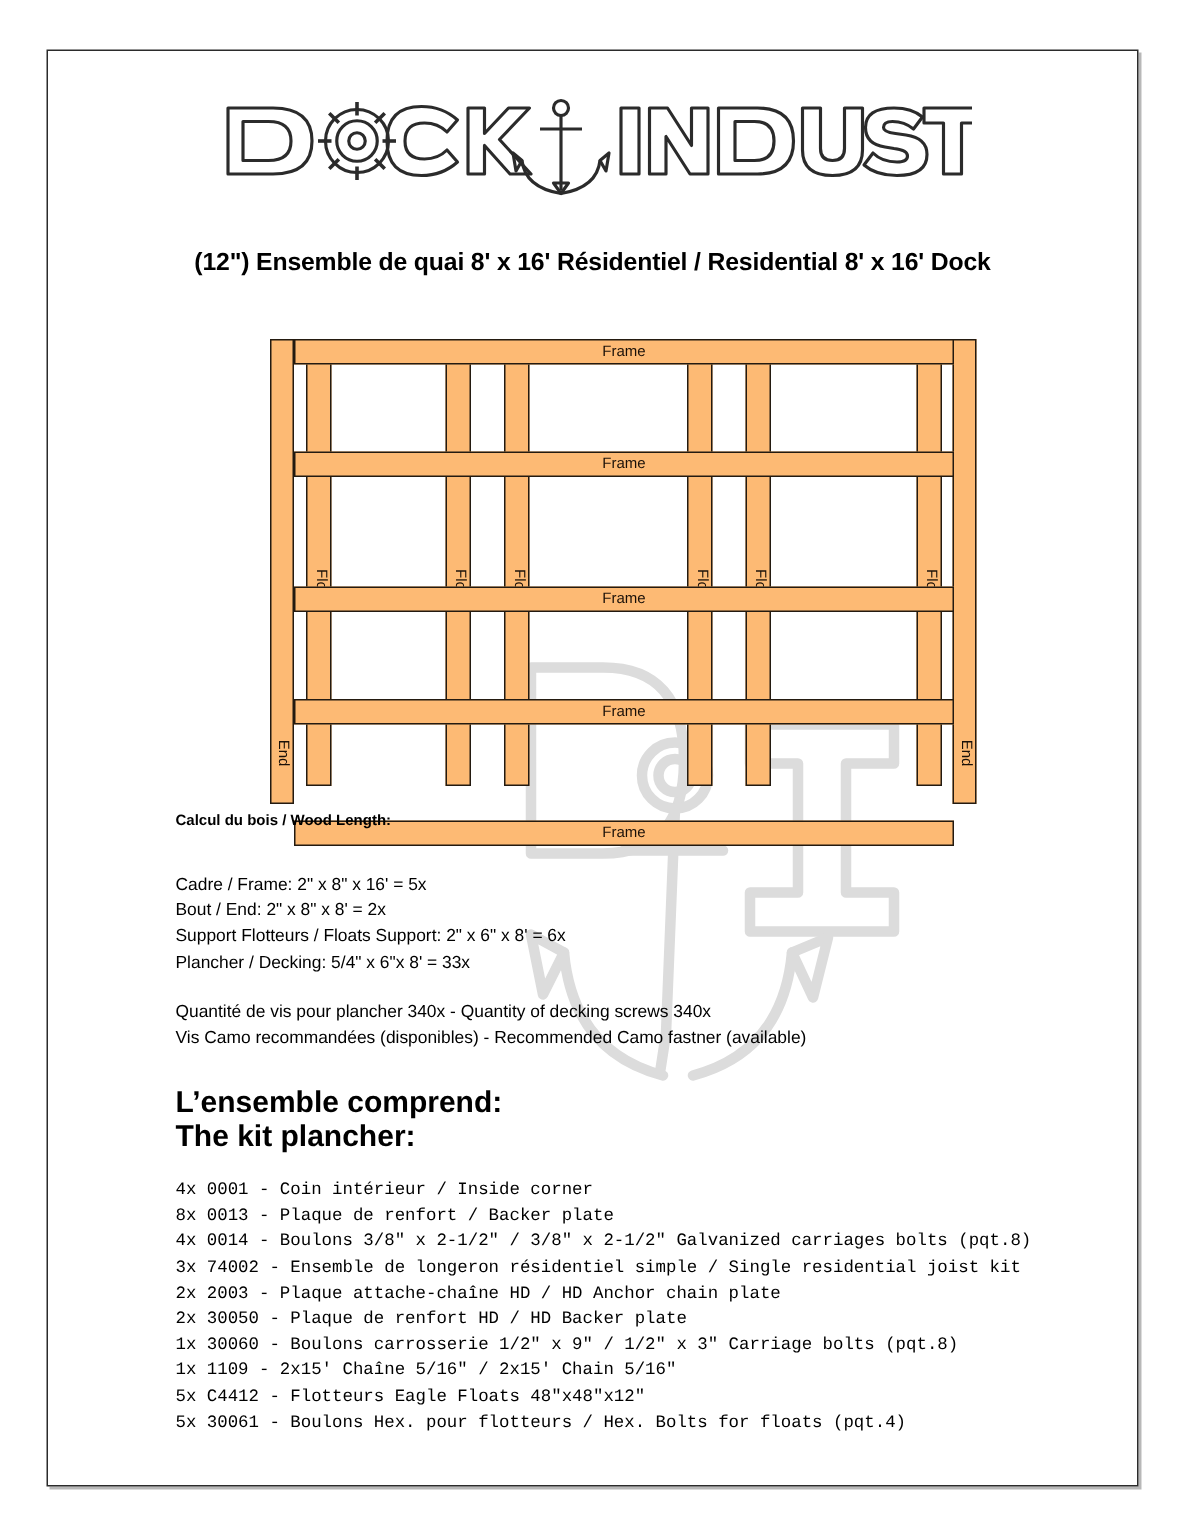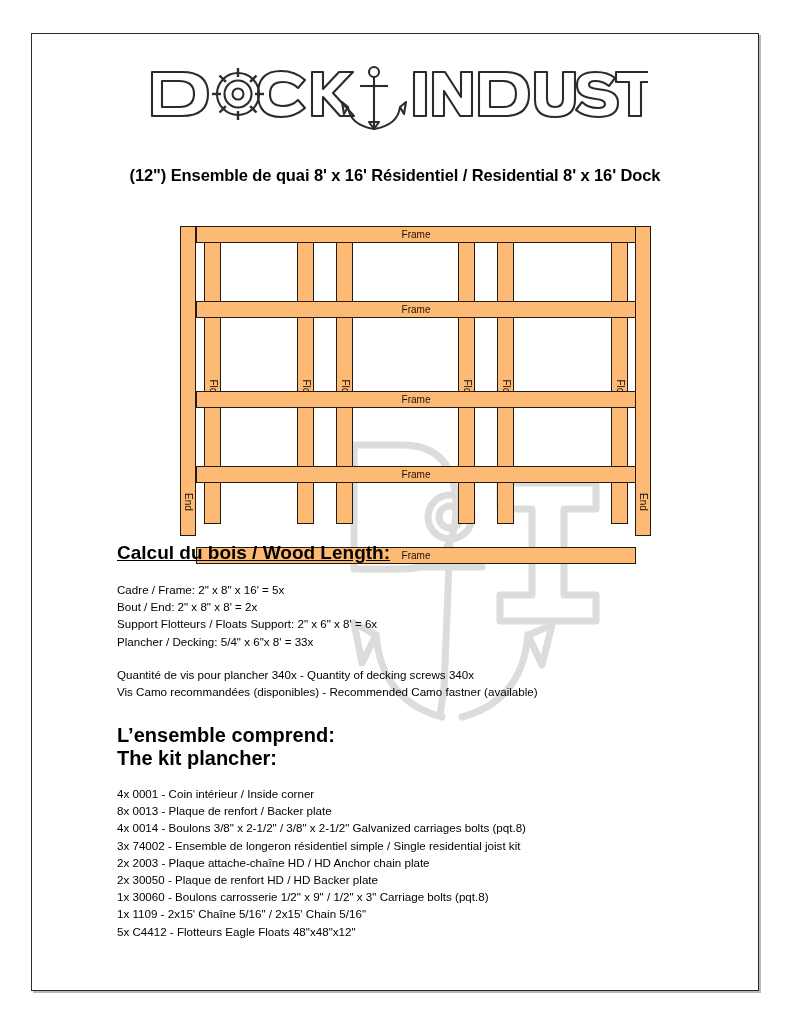--- a/index.html
+++ b/index.html
@@ -98,23 +98,22 @@
   .label-v {
     left: 50%;
     top: 50%;
     transform: translate(-50%, -50%) rotate(90deg);
     transform-origin: center center;
   }
 
   
   .section-head {
     position: absolute;
-    font-size: 19px;
+    font-size: 10px;
     font-weight: bold;
-    text-decoration: underline;
     white-space: nowrap;
     z-index: 2;
   }
   .section-head-plain {
     position: absolute;
     font-size: 20px;
     font-weight: bold;
     white-space: nowrap;
     z-index: 2;
   }
@@ -270,25 +269,26 @@
     </div>
 
   <div class="text-block" id="screw-lines" style="left:85px; top:632px;">
       <div>Quantité de vis pour plancher 340x - Quantity of decking screws 340x</div>
       <div>Vis Camo recommandées (disponibles) - Recommended Camo fastner (available)</div>
     </div>
 
   <div class="section-head-plain" style="left:85px; top:690px;">L’ensemble comprend:</div>
   <div class="section-head-plain" style="left:85px; top:713px;">The kit plancher:</div>
 
-  <div class="text-block" id="kit-lines" style="left:85px; top:751px;">
+  <div class="text-block" id="kit-lines" style="left:85px; top:751px;font-family:Liberation Mono, monospace;">
       <div>4x 0001 - Coin intérieur / Inside corner</div>
       <div>8x 0013 - Plaque de renfort / Backer plate</div>
       <div>4x 0014 - Boulons 3/8" x 2-1/2" / 3/8" x 2-1/2" Galvanized carriages bolts (pqt.8)</div>
       <div>3x 74002 - Ensemble de longeron résidentiel simple / Single residential joist kit</div>
       <div>2x 2003 - Plaque attache-chaîne HD / HD Anchor chain plate</div>
       <div>2x 30050 - Plaque de renfort HD / HD Backer plate</div>
       <div>1x 30060 - Boulons carrosserie 1/2" x 9" / 1/2" x 3" Carriage bolts (pqt.8)</div>
       <div>1x 1109 - 2x15' Chaîne 5/16" / 2x15' Chain 5/16"</div>
       <div>5x C4412 - Flotteurs Eagle Floats 48"x48"x12"</div>
+      <div>5x 30061 - Boulons Hex. pour flotteurs / Hex. Bolts for floats (pqt.4)</div>
     </div>
 
 </div>
 
 </body></html>

